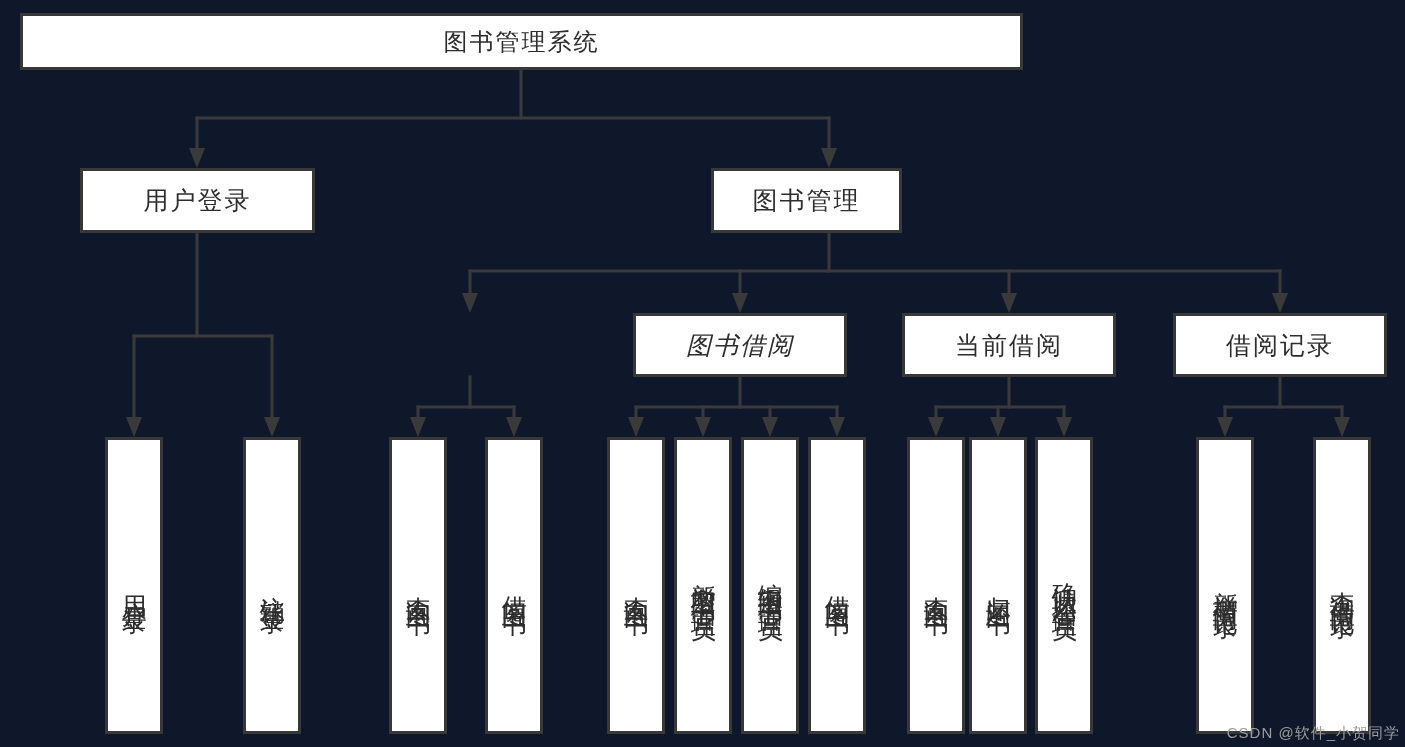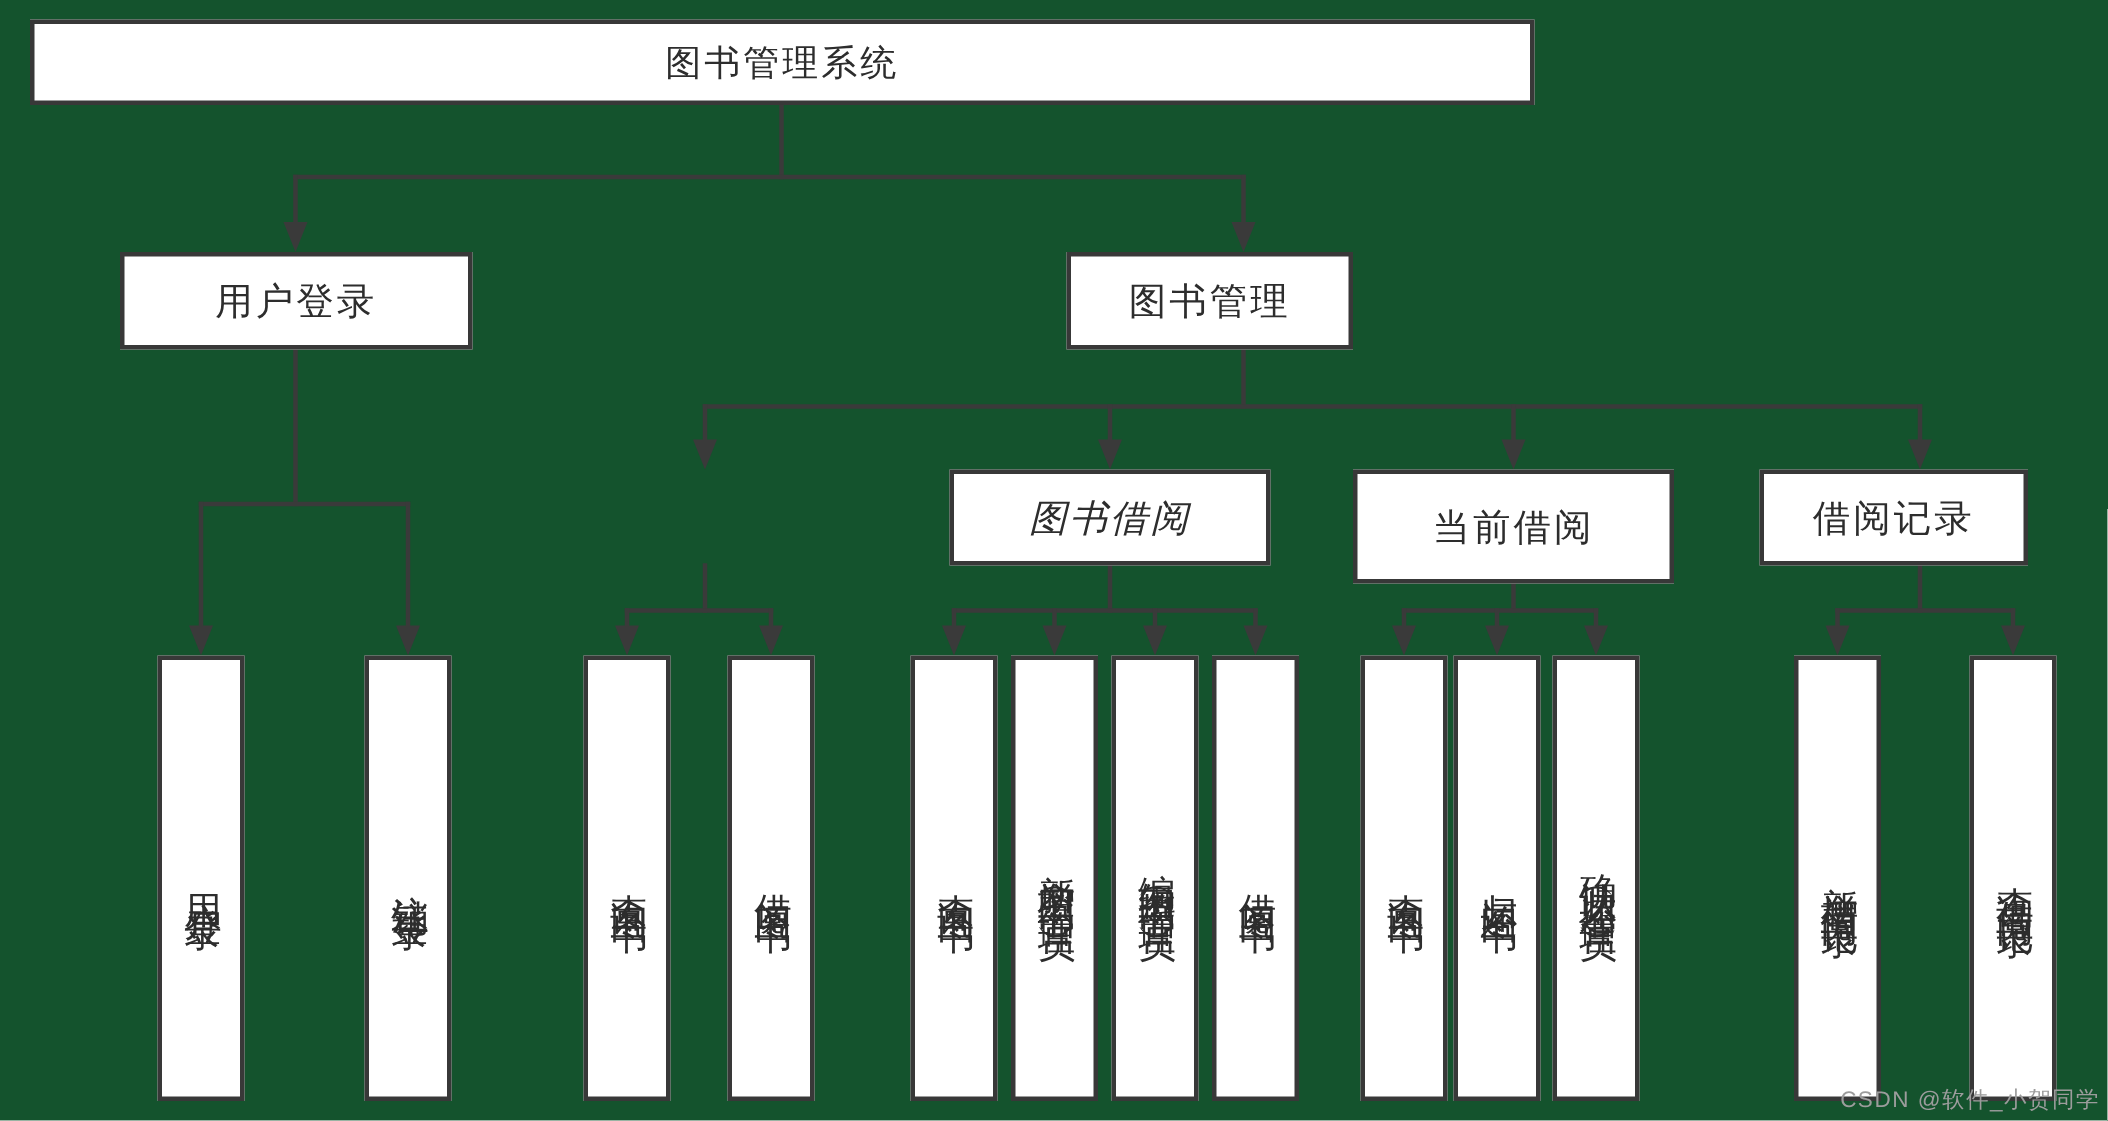--- a/index.html
+++ b/index.html
@@ -1,20 +1,20 @@
 <!DOCTYPE html>
 <html><head>
 <meta charset="utf-8">
 <style>
   html, body { margin: 0; padding: 0; background: #ffffff; }
   .canvas {
     position: relative;
     width: 1405px;
     height: 747px;
-    background: #14532d;
+    background: #0f172a;
     font-family: "Liberation Sans", sans-serif;
     overflow: hidden;
   }
   svg.wires {
     position: absolute;
     left: 0; top: 0;
     width: 1405px; height: 747px;
     z-index: 1;
   }
   .node {
@@ -123,22 +123,22 @@
       <polygon points="1334,417 1350,417 1342,437"></polygon>
     </g>
   </svg>
 
   <div class="node node-title" style="left:20px; top:13px; width:1003px; height:57px;">图书管理系统</div>
 
   <div class="node node-branch" style="left:80px; top:168px; width:235px; height:65px;">用户登录</div>
   <div class="node node-branch" style="left:711px; top:168px; width:191px; height:65px;">图书管理</div>
 
   <div class="node node-branch" style="left:633px; top:313px; width:214px; height:64px;font-style:italic;">图书借阅</div>
-  <div class="node node-branch" style="left:902px; top:313px; width:214px; height:76px;">当前借阅</div>
-  <div class="node node-branch" style="left:1173px; top:313px; width:179px; height:64px;">借阅记录</div>
+  <div class="node node-branch" style="left:902px; top:313px; width:214px; height:64px;">当前借阅</div>
+  <div class="node node-branch" style="left:1173px; top:313px; width:214px; height:64px;">借阅记录</div>
 
   <div class="node leaf" style="left:105px;">
     <span class="leaf-label">用户登录</span>
   </div>
   <div class="node leaf" style="left:243px;">
     <span class="leaf-label">注销登录</span>
   </div>
 
   <div class="node leaf" style="left:389px;">
     <span class="leaf-label">查询图书</span>

